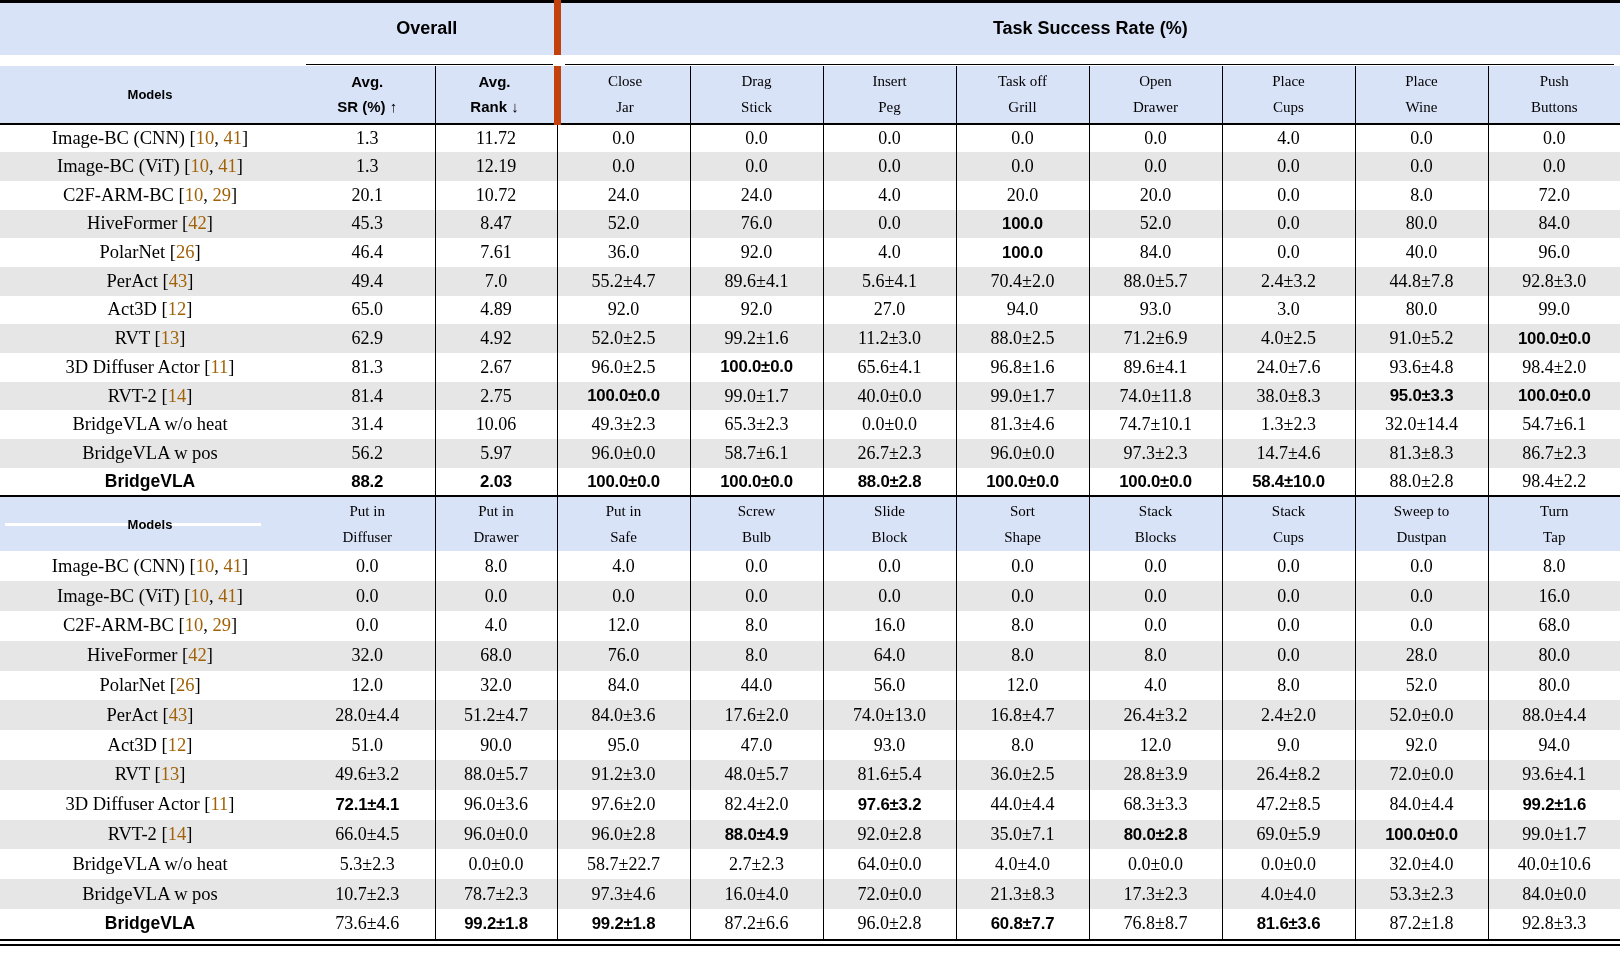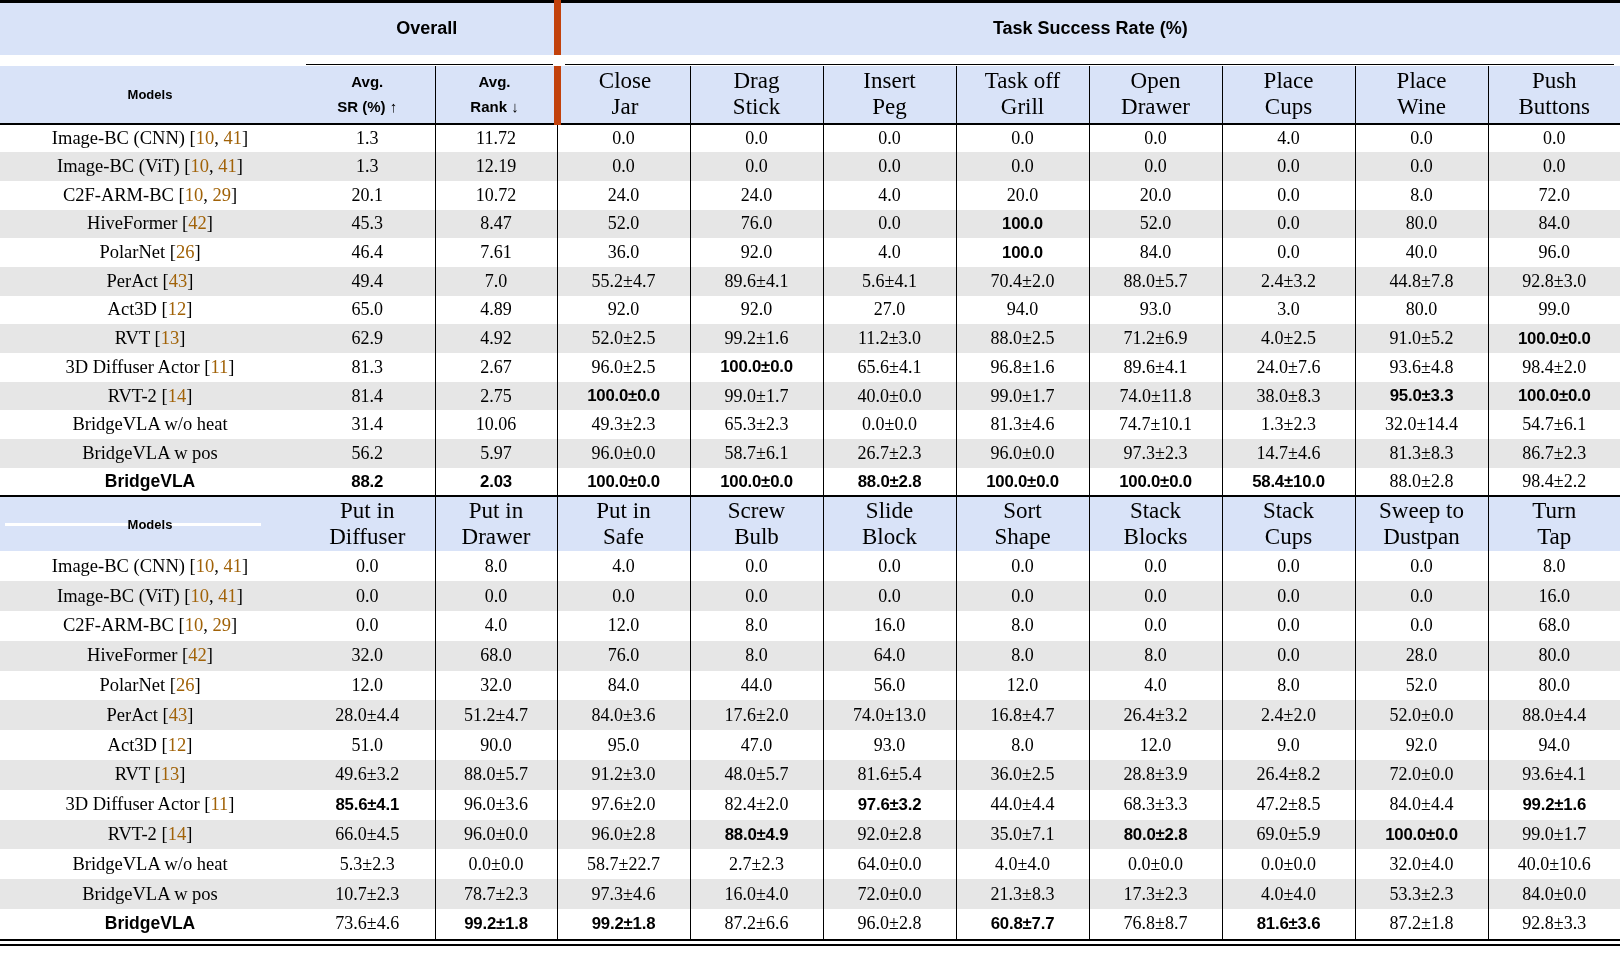--- a/index.html
+++ b/index.html
@@ -21,21 +21,21 @@
   tr.band1 .grp { font-family:"Liberation Sans", sans-serif; font-weight:700; font-size:18px; }
   td.overall-td { padding-left:300px; }
   tr.gaprow { height:11px; }
   tr.gaprow td { background:#fff; }
   .cmid { height:8px; border-bottom:1.4px solid #000; margin:0 6px 0 8px; }
   .cmid-l { margin:0 4px 0 6px; }
   tr.band2 { height:58px; }
   tr.band2 td { border-bottom:2.5px solid #000; }
   .models-h { font-family:"Liberation Sans", sans-serif; font-weight:700; font-size:13px; }
   .colh div { font-family:"Liberation Sans", sans-serif; font-weight:700; font-size:15px; line-height:25px; }
-  .task-h div { font-size:23px; line-height:26px; }
+  .task-h div { font-size:15px; line-height:26px; }
 
   
   #top-body tr { height:28.7px; }
   #bottom-body tr { height:29.8px; }
   tr.stripe td { background:#e6e6e6; }
   td.model { font-size:18.5px; }
   td.model.bn span[data-bind] { font-family:"Liberation Sans", sans-serif; font-weight:700; font-size:17.5px; }
   a.cite { color:#a16207; text-decoration:none; cursor:pointer; }
   td.b { font-family:"Liberation Sans", sans-serif; font-weight:700; font-size:16.8px; letter-spacing:-0.2px; }
 
@@ -450,21 +450,21 @@
           <td class="v" data-bind="bottom_section.rows.7.values.3">48.0±5.7</td>
           <td class="v" data-bind="bottom_section.rows.7.values.4">81.6±5.4</td>
           <td class="v" data-bind="bottom_section.rows.7.values.5">36.0±2.5</td>
           <td class="v" data-bind="bottom_section.rows.7.values.6">28.8±3.9</td>
           <td class="v" data-bind="bottom_section.rows.7.values.7">26.4±8.2</td>
           <td class="v" data-bind="bottom_section.rows.7.values.8">72.0±0.0</td>
           <td class="v" data-bind="bottom_section.rows.7.values.9">93.6±4.1</td>
         </tr>
         <tr>
           <td class="model"><span data-bind="bottom_section.rows.8.name">3D Diffuser Actor</span> [<a class="cite" data-bind="bottom_section.rows.8.refs.0">11</a>]</td>
-          <td class=" b" data-bind="bottom_section.rows.8.values.0">85.6±4.1</td>
+          <td class=" b" data-bind="bottom_section.rows.8.values.0">72.1±4.1</td>
           <td class="v" data-bind="bottom_section.rows.8.values.1">96.0±3.6</td>
           <td class="v" data-bind="bottom_section.rows.8.values.2">97.6±2.0</td>
           <td class="v" data-bind="bottom_section.rows.8.values.3">82.4±2.0</td>
           <td class="v b" data-bind="bottom_section.rows.8.values.4">97.6±3.2</td>
           <td class="v" data-bind="bottom_section.rows.8.values.5">44.0±4.4</td>
           <td class="v" data-bind="bottom_section.rows.8.values.6">68.3±3.3</td>
           <td class="v" data-bind="bottom_section.rows.8.values.7">47.2±8.5</td>
           <td class="v" data-bind="bottom_section.rows.8.values.8">84.0±4.4</td>
           <td class="v b" data-bind="bottom_section.rows.8.values.9">99.2±1.6</td>
         </tr>

